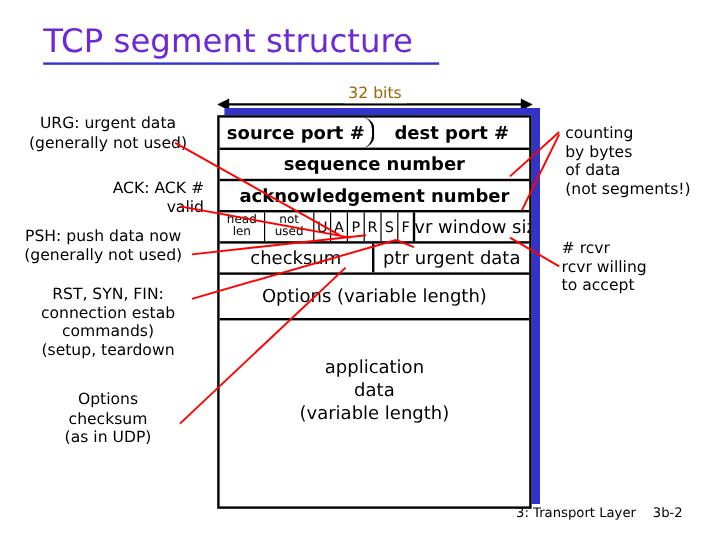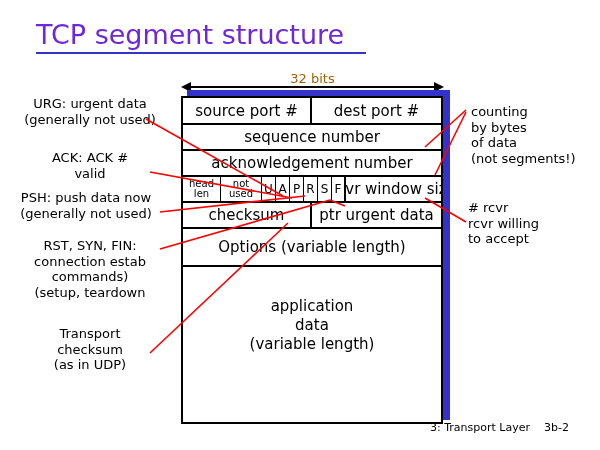--- a/index.html
+++ b/index.html
@@ -102,21 +102,21 @@
   .thick-right { border-right: 2px solid #000000; }
 
   .row-ports   { height: 27px; }
   .row-seq     { height: 26px; }
   .row-ack     { height: 26px; }
   .row-flags   { height: 26px; }
   .row-cksum   { height: 26px; }
   .row-options { height: 38px; }
   .row-data    { height: 155px; }
 
-  .hdr-bold { font-weight: normal; font-size: 15px; }
+  .hdr-bold { font-weight: bold; font-size: 15px; border-radius: 10px; }
 
   .stack {
     flex-direction: column;
     line-height: 1.0;
     font-size: 10px;
   }
   .stack span { display: block; }
 
   .flagcell {
     width: 14px;
@@ -134,21 +134,21 @@
 
   
   .annot {
     position: absolute;
     font-size: 13px;
     color: #000000;
     line-height: 1.2;
     white-space: nowrap;
   }
   .annot span { display: block; }
-  .a-right { text-align: center; }
+  .a-right { text-align: right; }
   .a-left  { text-align: left; }
   .a-center{ text-align: center; }
 
   #ann-urg  { left: 10px;  top: 96px;  width: 160px; }
   #ann-ack  { left: 10px;  top: 150px; width: 160px; }
   #ann-psh  { left: 2px;   top: 190px; width: 168px; }
   #ann-rst  { left: 10px;  top: 238px; width: 160px; }
   #ann-csum { left: 10px;  top: 326px; width: 160px; }
 
   #ann-count { left: 471px; top: 104px; width: 126px; }
@@ -260,21 +260,21 @@
   </div>
 
   <div class="annot a-center" id="ann-rst">
     <span>RST, SYN, FIN:</span>
     <span>connection estab</span>
     <span>commands)</span>
     <span>(setup, teardown</span>
   </div>
 
   <div class="annot a-center" id="ann-csum">
-    <span>Transport</span>
+    <span>Options</span>
     <span>checksum</span>
     <span>(as in UDP)</span>
   </div>
 
   <div class="annot a-left" id="ann-count">
     <span>counting</span>
     <span>by bytes</span>
     <span>of data</span>
     <span>(not segments!)</span>
   </div>

